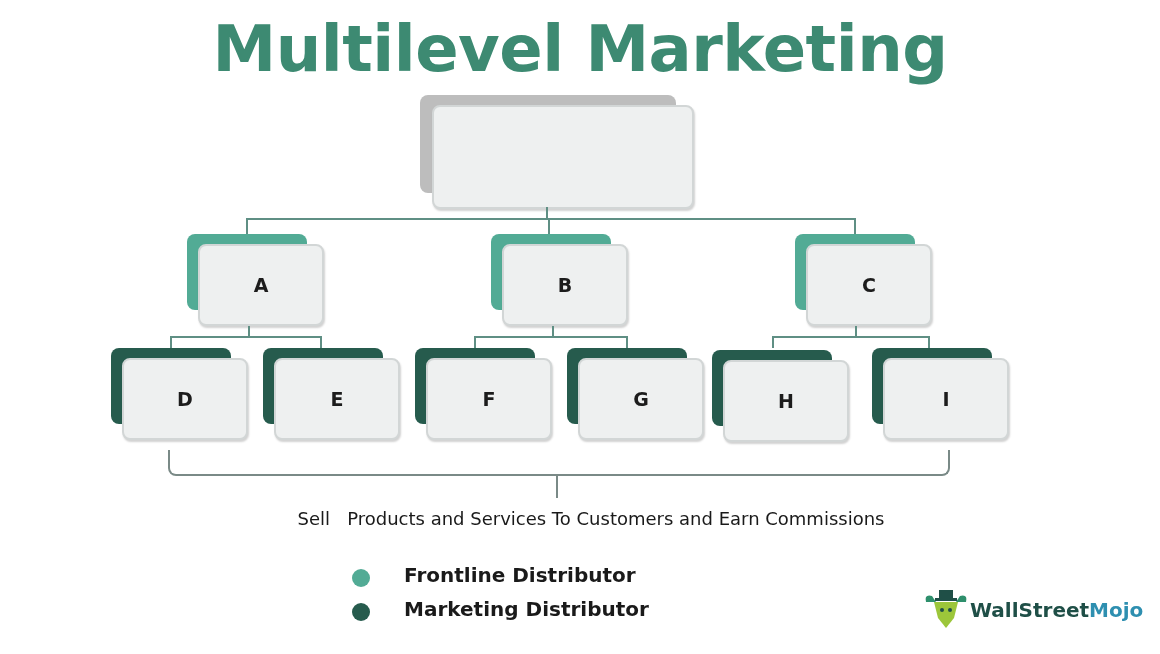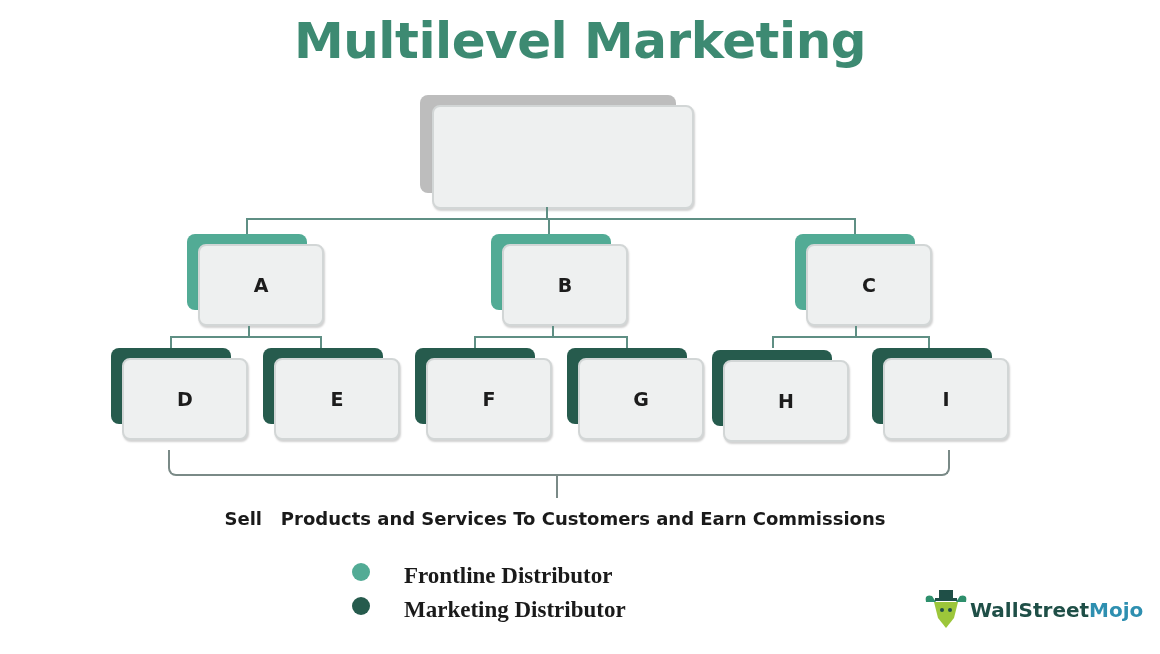--- a/index.html
+++ b/index.html
@@ -1,30 +1,30 @@
 <!DOCTYPE html>
 <html><head>
 <meta charset="utf-8">
 <style>
   html,body{margin:0;padding:0;background:#ffffff;}
   body{width:1160px;height:654px;position:relative;overflow:hidden;font-family:"DejaVu Sans","Liberation Sans",sans-serif;}
-  .title{position:absolute;left:0;width:1160px;top:12px;text-align:center;font-size:50px;font-weight:bold;color:#3d8a72;letter-spacing:-0.5px;}
+  .title{position:absolute;left:0;width:1160px;top:12px;text-align:center;font-size:64px;font-weight:bold;color:#3d8a72;letter-spacing:-0.5px;}
   .line{position:absolute;background:#5f8f84;}
   .node{position:absolute;}
   .node .back{position:absolute;border-radius:8px;}
   .node .front{position:absolute;border-radius:8px;background:#eef0f0;border:2px solid #d2d6d6;box-shadow:1px 2px 2px rgba(0,0,0,0.18);display:flex;align-items:center;justify-content:center;font-weight:bold;color:#1c1c1c;text-align:center;}
   .root .back{left:0;top:0;width:256px;height:98px;background:#bdbdbd;}
   .root .front{left:12px;top:10px;width:258px;height:100px;font-size:27px;line-height:34px;}
   .lvl1 .back{left:0;top:0;width:120px;height:76px;background:#52ab95;}
   .lvl1 .front{left:11px;top:10px;width:122px;height:78px;font-size:19px;}
   .lvl2 .back{left:0;top:0;width:120px;height:76px;background:#265b4d;}
   .lvl2 .front{left:11px;top:10px;width:122px;height:78px;font-size:19px;}
   .brace{position:absolute;border:2px solid #7a8a87;border-top:none;border-radius:0 0 8px 8px;}
-  .caption{position:absolute;left:0;width:1110px;top:508px;text-align:center;font-size:18px;font-weight:bold;color:#1a1a1a;white-space:pre;}
-  .legend-item{position:absolute;display:flex;align-items:flex-start;font-size:23px;font-weight:bold;color:#1a1a1a;font-family:Liberation Serif, serif;}
+  .caption{position:absolute;left:0;width:1110px;top:508px;text-align:center;font-size:18px;font-weight:normal;color:#1a1a1a;white-space:pre;padding-left:36px;}
+  .legend-item{position:absolute;display:flex;align-items:flex-end;font-size:20px;font-weight:bold;color:#1a1a1a;}
   .dot{width:18px;height:18px;border-radius:50%;margin-right:34px;}
   .logo{position:absolute;left:922px;top:588px;display:flex;align-items:center;}
   .logo-text{font-size:20px;font-weight:bold;}
 </style>
 </head>
 <body>
 
 <div class="title">Multilevel Marketing</div>
 
 <div class="node root" style="left:420px;top:95px;">

